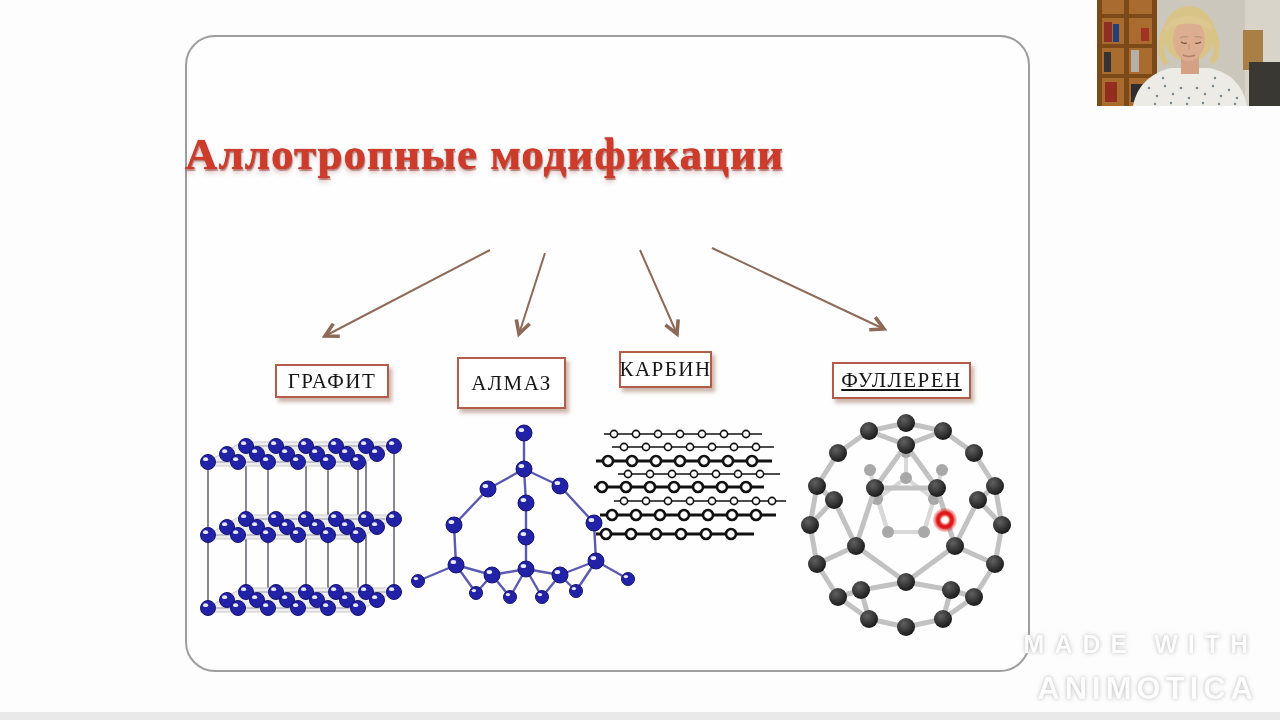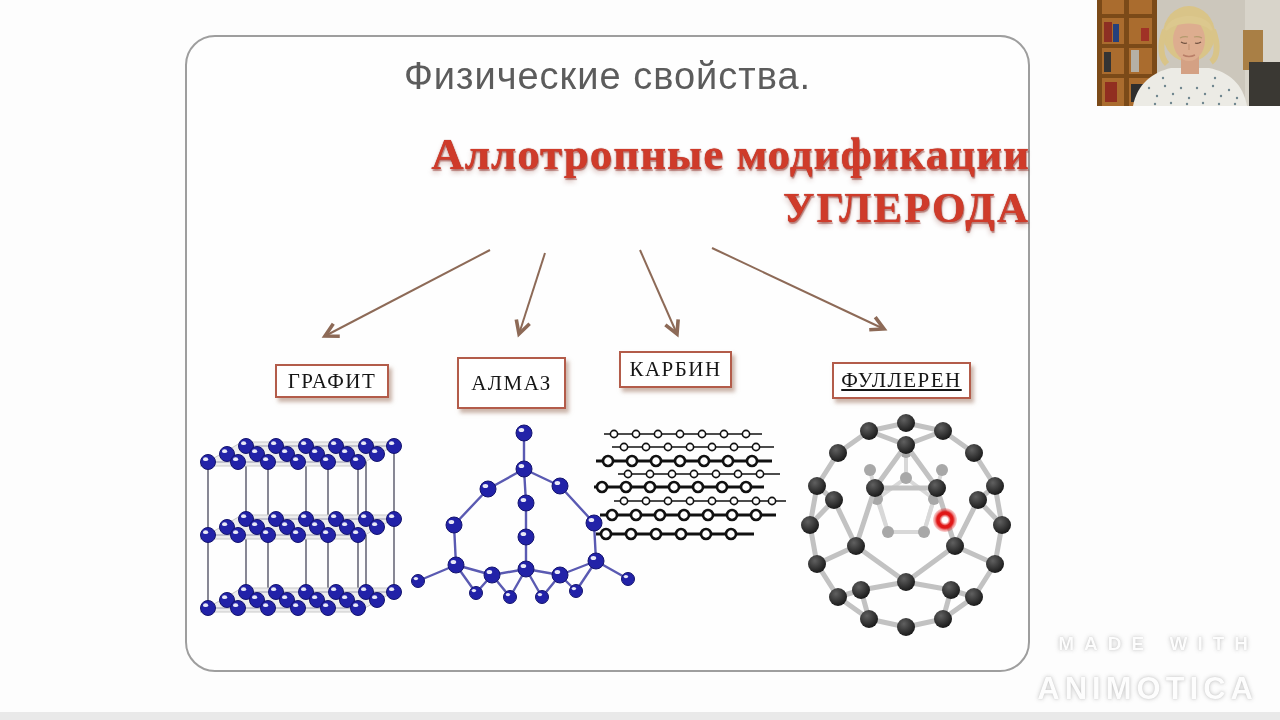--- a/index.html
+++ b/index.html
@@ -7,68 +7,66 @@
               font-family:"Liberation Sans", sans-serif; }
   .stage { position:absolute; left:0; top:0; width:1280px; height:720px; background:#fdfdfd; }
 
   
   .slide-card { position:absolute; left:185px; top:35px; width:845px; height:637px;
                 background:#fefefe; border:2px solid #9e9e9e; border-radius:30px; }
 
   .slide-title { position:absolute; left:185px; top:55px; width:845px; text-align:center;
                  font-size:38px; color:#5c5c5c; letter-spacing:1px; }
 
-  .heading { position:absolute; left:185px; top:126px; width:845px; text-align:right;
+  .heading { position:absolute; left:185px; top:126px; width:845px; text-align:left;
              font-family:"Liberation Serif", serif; font-weight:bold; color:#cf3b2a; }
   .heading .l1 { font-size:45px; line-height:56px; letter-spacing:1px;
                  text-shadow:0 0 1px #9c241a, 1px 2px 1px rgba(130,25,15,.45), 0 4px 5px rgba(120,30,20,.25); }
   .heading .l2 { font-size:43px; line-height:52px; letter-spacing:2px;
                  text-shadow:0 0 1px #9c241a, 1px 2px 1px rgba(130,25,15,.45), 0 4px 5px rgba(120,30,20,.25); }
 
   svg.overlay { position:absolute; left:0; top:0; width:1280px; height:720px; pointer-events:none; }
 
   .mod-box { position:absolute; background:#fff; border:2px solid #b35c4a;
              box-shadow:3px 4px 4px rgba(160,120,100,.55);
              display:flex; align-items:center; justify-content:center;
              font-family:"Liberation Serif", serif; font-size:21px; color:#161616; letter-spacing:1.5px; }
   .box-graphite  { left:275px; top:364px; width:114px; height:34px; }
   .box-diamond   { left:457px; top:357px; width:109px; height:52px; }
-  .box-carbyne   { left:619px; top:351px; width:113px; height:37px;font-family:Liberation Serif, serif; }
+  .box-carbyne   { left:619px; top:351px; width:93px; height:37px;font-family:Liberation Serif, serif; }
   .box-fullerene { left:832px; top:362px; width:139px; height:37px;text-decoration:underline; }
 
   .structure { position:absolute; }
   .st-graphite  { left:196px; top:426px; }
   .st-diamond   { left:402px; top:423px; }
   .st-carbyne   { left:594px; top:424px; }
   .st-fullerene { left:800px; top:412px; }
 
   .laser-dot { position:absolute; left:933px; top:508px; width:24px; height:24px; border-radius:50%;
     background:radial-gradient(circle, #ffffff 0 16%, #e01818 34% 48%, rgba(224,24,24,.45) 60%, rgba(224,24,24,0) 78%); }
 
   .webcam { position:absolute; left:1097px; top:0; width:183px; height:106px; overflow:hidden; }
 
   .watermark { position:absolute; right:22px; top:629px; text-align:right; color:#fdfdfd; font-weight:bold;
                text-shadow:0 0 4px rgba(185,185,185,.85), 0 0 1px rgba(200,200,200,.9); }
-  .watermark .w1 { font-size:19px; letter-spacing:10px; line-height:30px; }
+  .watermark .w1 { font-size:25px; letter-spacing:10px; line-height:30px; }
   .watermark .w2 { font-size:31px; letter-spacing:5px; line-height:36px;margin-top:12px; }
 
   .bottom-strip { position:absolute; left:0; top:712px; width:1280px; height:8px; background:#e9e9e9; }
 </style>
 </head>
 <body>
 
 <div class="stage">
 
   <div class="slide-card"></div>
 
-  <div class="slide-title">Физические свойства.</div>
 
   <div class="heading">
     <div class="l1">Аллотропные модификации</div>
-    <div class="l2">УГЛЕРОДА</div>
   </div>
 
   <svg class="overlay">
     <defs>
       <marker id="ah" markerWidth="11" markerHeight="11" refX="7.5" refY="4.5" orient="auto">
         <path d="M1,1 L7.5,4.5 L1,8" fill="none" stroke="#8d6a57" stroke-width="1.8"></path>
       </marker>
     </defs>
     <g stroke="#8d6a57" stroke-width="2" fill="none">
       <line x1="490" y1="250" x2="325" y2="336" marker-end="url(#ah)"></line>

